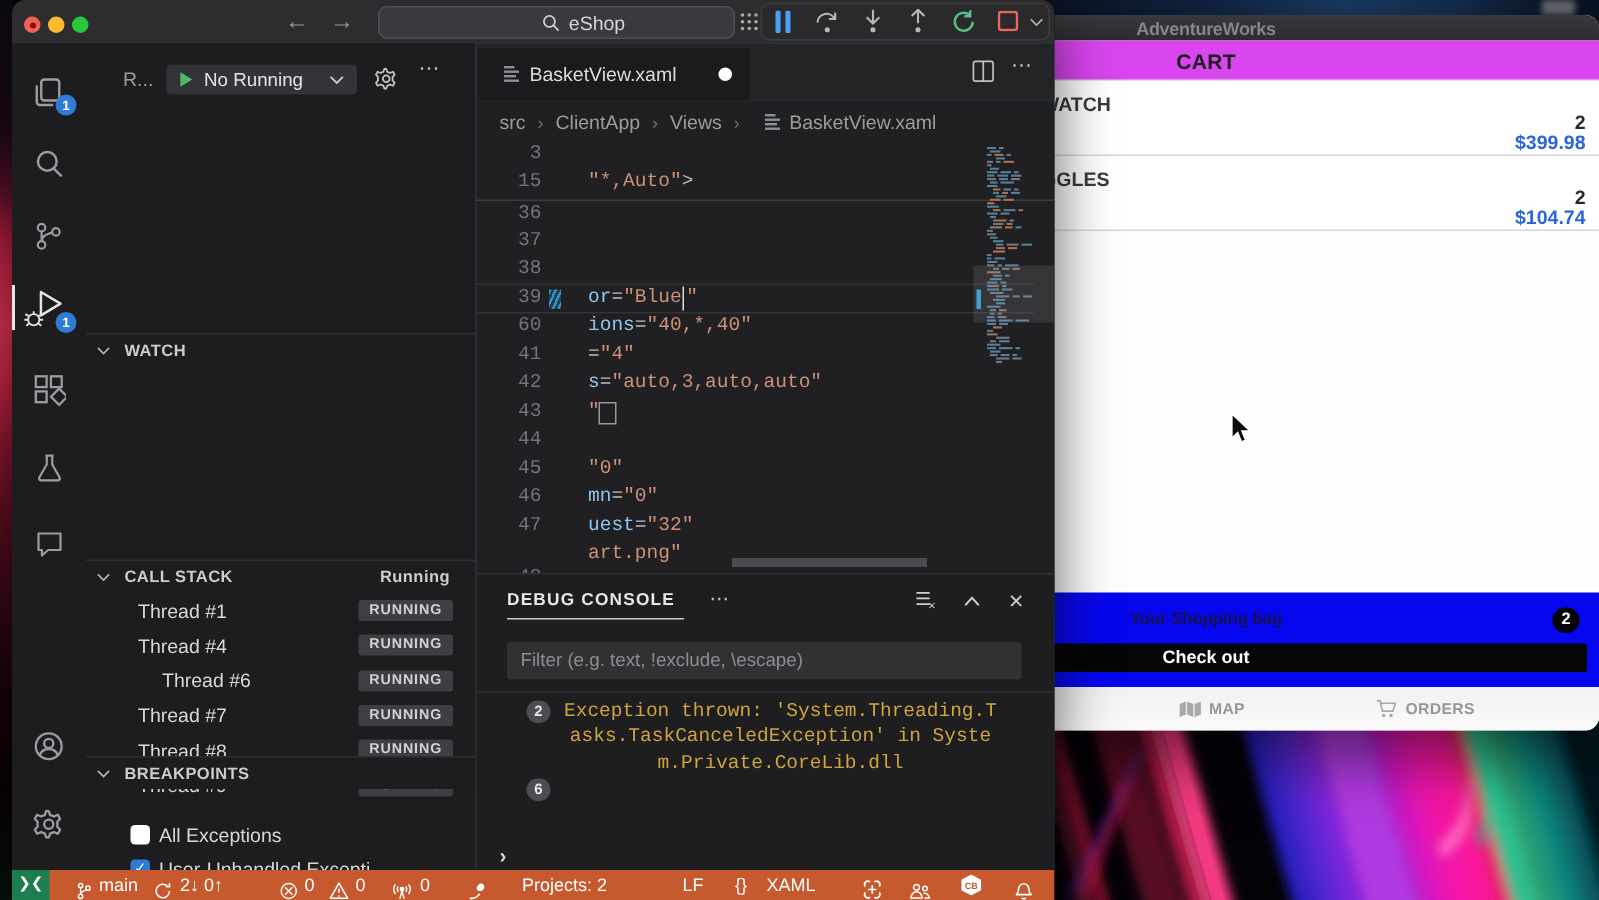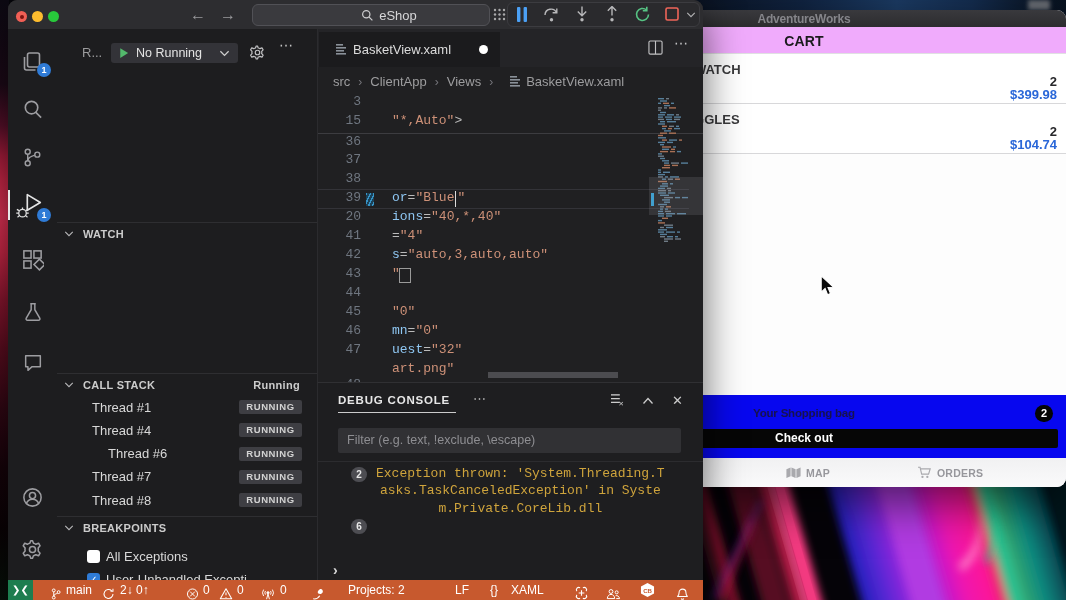--- a/index.html
+++ b/index.html
@@ -20,21 +20,21 @@
       #16030a 78%, #0a0205 88%, #061209 100%);
   }
 
   
   #app { position:absolute; left:542px; top:10px; width:524px; height:477px;
     border-radius:9px; background:#fdfdfd; box-shadow:0 18px 45px rgba(0,0,0,0.55);
     overflow:hidden; }
   #app-title { position:absolute; left:0; top:0; right:0; height:17px;
     background:linear-gradient(180deg,#39393d,#2c2c2f);
     color:#85858a; font-size:12px; letter-spacing:-0.2px; font-weight:bold; text-align:center; line-height:19px; }
-  #app-cart { position:absolute; left:0; top:17px; right:0; height:27px; background:#f0abfc;
+  #app-cart { position:absolute; left:0; top:17px; right:0; height:27px; background:#d946ef;
     border-bottom:1px solid #e0e0e2; color:#1b1b1d; font-size:14px; font-weight:bold;
     text-align:center; line-height:28px; letter-spacing:0.2px; }
   .app-row { position:absolute; left:0; right:0; background:#fff; border-bottom:1px solid #d8d8da; }
   .app-name { position:absolute; left:148px; top:8px; font-size:13px; color:#3a3a3c; font-weight:bold; }
   .app-qty { position:absolute; right:9px; top:20px; font-size:13px; color:#27272a; font-weight:bold; }
   .app-price { position:absolute; right:9px; top:33px; font-size:13px; color:#2a67d8; font-weight:bold; }
   #app-banner { position:absolute; left:0; top:385px; right:0; height:63px; background:#0707ef; }
   #app-banner .bag { position:absolute; left:0; right:0; top:12px; text-align:center;
      font-size:11.5px; letter-spacing:-0.2px; font-weight:bold; color:#17124e; }
   #app-banner .pill { position:absolute; right:13px; top:10px; width:18px; height:17px;
@@ -332,21 +332,21 @@
     </div>
 <div class="abs" style="left:0; right:0; top:459.7px; height:23.3px;">
       <span class="abs" style="left:35px; top:4px; color:#d8d8d8; font-size:13px;">Thread #8</span>
       <span class="abs" style="right:15px; top:4.5px; width:63px; height:14px; background:#3e3e43; border-radius:2px; color:#d2d2d2; font-size:9.5px; font-weight:bold; letter-spacing:0.6px; text-align:center; line-height:14px;">RUNNING</span>
     </div>
 <div class="abs" style="left:0; right:0; top:483.0px; height:23.3px;">
       <span class="abs" style="left:35px; top:4px; color:#d8d8d8; font-size:13px;">Thread #9</span>
       <span class="abs" style="right:15px; top:4.5px; width:63px; height:14px; background:#3e3e43; border-radius:2px; color:#d2d2d2; font-size:9.5px; font-weight:bold; letter-spacing:0.6px; text-align:center; line-height:14px;">RUNNING</span>
     </div>
 </div>
-      <div class="sechead" style="top:487px; background:#1d1d1f; z-index:2;"><svg class="abs" style="left:7px; top:7px;" width="10" height="8" viewBox="0 0 12 9" fill="none" stroke="#b8b8ba" stroke-width="1.3">
+      <div class="sechead" style="top:475px; background:#1d1d1f; z-index:2;"><svg class="abs" style="left:7px; top:7px;" width="10" height="8" viewBox="0 0 12 9" fill="none" stroke="#b8b8ba" stroke-width="1.3">
           <path d="M1.5 2 L6 6.5 L10.5 2"></path>
         </svg><span style="margin-left:26px;">BREAKPOINTS</span></div>
       <div class="abs" style="left:30px; top:521px; width:13px; height:13px; background:#fff; border-radius:3px; z-index:2;"></div>
       <div class="abs" style="left:49px; top:520px; color:#d8d8d8; font-size:13px; z-index:2;">All Exceptions</div>
       <div class="abs" style="left:30px; top:544px; width:13px; height:13px; background:#2f7bd6; border-radius:3px; z-index:2; color:#fff; font-size:10px; text-align:center; line-height:13px;">✓</div>
       <div class="abs" style="left:49px; top:543px; color:#d8d8d8; font-size:13px; z-index:2;">User-Unhandled Excepti</div>
     </div>
     <div id="edgroup">
       <div id="tabs">
         <div id="tab1">
@@ -393,21 +393,21 @@
         <div class="ln" style="top:38px;">36</div>
         <div class="ln" style="top:56px;">37</div>
         <div class="ln" style="top:75px;">38</div>
 
         <div class="abs" style="left:0; right:14px; top:93px; height:20px; border-top:1px solid #333338; border-bottom:1px solid #333338;"></div>
         <div class="abs" style="left:48px; top:97px; width:8px; height:13px; background:repeating-linear-gradient(115deg,#3794c8 0 1.5px,#1d4258 1.5px 3.5px);"></div>
         <div class="ln" style="top:94px;">39</div>
         <div class="cl" style="top:94px;"><span class="a">or</span><span class="p">=</span><span class="s">"Blue</span></div>
         <div class="cl" style="left:139.5px; top:94px;"><span class="s">"</span></div>
         <div class="abs" style="left:136.5px; top:95px; width:1.5px; height:16px; background:#dcdcdc;"></div>
-        <div class="ln" style="top:113px;">20</div>
+        <div class="ln" style="top:113px;">60</div>
         <div class="cl" style="top:113px;"><span class="a">ions</span><span class="p">=</span><span class="s">"40,*,40"</span></div>
         <div class="ln" style="top:132px;">41</div>
         <div class="cl" style="top:132px;"><span class="p">=</span><span class="s">"4"</span></div>
         <div class="ln" style="top:151px;">42</div>
         <div class="cl" style="top:151px;"><span class="a">s</span><span class="p">=</span><span class="s">"auto,3,auto,auto"</span></div>
         <div class="ln" style="top:170px;">43</div>
         <div class="cl" style="top:170px;"><span class="s">"</span></div>
         <div class="abs" style="left:81px; top:172px; width:12px; height:15px; border:1px solid #9a9a9a;"></div>
         <div class="ln" style="top:189px;">44</div>
         <div class="ln" style="top:208px;">45</div>

